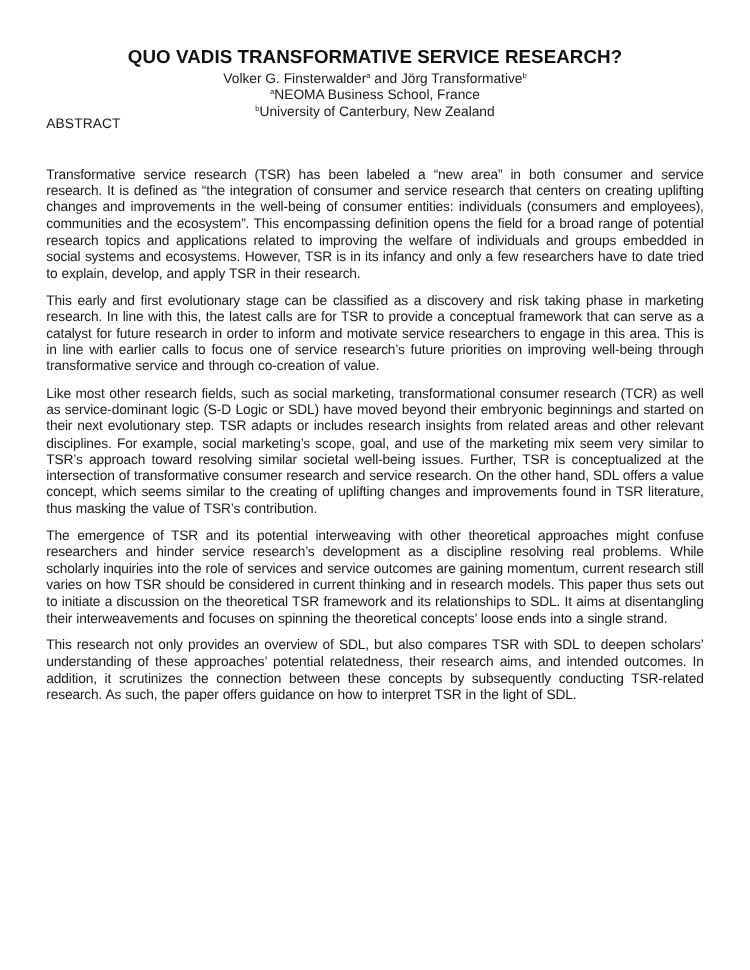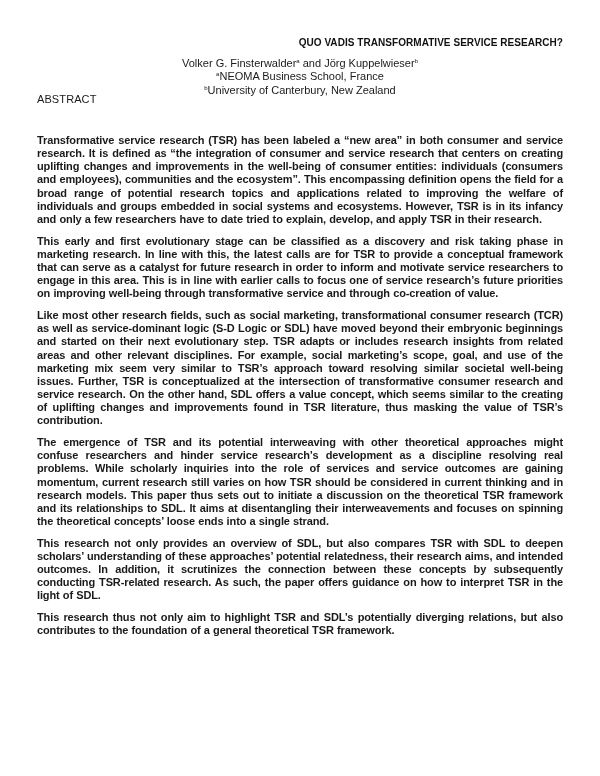--- a/index.html
+++ b/index.html
@@ -19,23 +19,23 @@
       position: absolute;
       left: 37px;
       top: 0;
       width: 526px;
     }
     .title {
       position: absolute;
       top: 37px;
       left: 0;
       width: 526px;
-      text-align: right;
+      text-align: center;
       font-weight: bold;
-      font-size: 10px;
+      font-size: 15px;
       letter-spacing: 0.05px;
       color: #111;
     }
     .authors {
       position: absolute;
       top: 57px;
       left: 0;
       width: 526px;
       text-align: center;
       font-size: 11px;
@@ -59,44 +59,42 @@
       left: 0;
       width: 526px;
     }
     .body p {
       margin: 0 0 8.6px 0;
       font-size: 11px;
       line-height: 13.15px;
       text-align: justify;
       letter-spacing: -0.12px;
       word-spacing: 0.3px;
-      font-weight: bold;
     }
   </style>
 </head>
 <body>
 
 <div class="page">
   <div class="title">QUO VADIS TRANSFORMATIVE SERVICE RESEARCH?</div>
 
   <div class="authors">
     <div>
-      <span>Volker G. Finsterwalder</span><sup>a</sup><span style="white-space:pre"> and </span><span>Jörg Kuppelwieser</span><sup>b</sup>
+      <span>Volker G. Finsterwalder</span><sup>a</sup><span style="white-space:pre"> and </span><span>Jörg Transformative</span><sup>b</sup>
     </div>
     <div>
       <sup>a</sup><span>NEOMA Business School, France</span>
     </div>
     <div>
       <sup>b</sup><span>University of Canterbury, New Zealand</span>
     </div>
   </div>
 
   <div class="abstract-heading">ABSTRACT</div>
 
   <div class="body">
     <p>Transformative service research (TSR) has been labeled a “new area” in both consumer and service research. It is defined as “the integration of consumer and service research that centers on creating uplifting changes and improvements in the well-being of consumer entities: individuals (consumers and employees), communities and the ecosystem”. This encompassing definition opens the field for a broad range of potential research topics and applications related to improving the welfare of individuals and groups embedded in social systems and ecosystems. However, TSR is in its infancy and only a few researchers have to date tried to explain, develop, and apply TSR in their research.</p>
     <p>This early and first evolutionary stage can be classified as a discovery and risk taking phase in marketing research. In line with this, the latest calls are for TSR to provide a conceptual framework that can serve as a catalyst for future research in order to inform and motivate service researchers to engage in this area. This is in line with earlier calls to focus one of service research’s future priorities on improving well-being through transformative service and through co-creation of value.</p>
     <p>Like most other research fields, such as social marketing, transformational consumer research (TCR) as well as service-dominant logic (S-D Logic or SDL) have moved beyond their embryonic beginnings and started on their next evolutionary step. TSR adapts or includes research insights from related areas and other relevant disciplines. For example, social marketing’s scope, goal, and use of the marketing mix seem very similar to TSR’s approach toward resolving similar societal well-being issues. Further, TSR is conceptualized at the intersection of transformative consumer research and service research. On the other hand, SDL offers a value concept, which seems similar to the creating of uplifting changes and improvements found in TSR literature, thus masking the value of TSR’s contribution.</p>
     <p>The emergence of TSR and its potential interweaving with other theoretical approaches might confuse researchers and hinder service research’s development as a discipline resolving real problems. While scholarly inquiries into the role of services and service outcomes are gaining momentum, current research still varies on how TSR should be considered in current thinking and in research models. This paper thus sets out to initiate a discussion on the theoretical TSR framework and its relationships to SDL. It aims at disentangling their interweavements and focuses on spinning the theoretical concepts’ loose ends into a single strand.</p>
     <p>This research not only provides an overview of SDL, but also compares TSR with SDL to deepen scholars’ understanding of these approaches’ potential relatedness, their research aims, and intended outcomes. In addition, it scrutinizes the connection between these concepts by subsequently conducting TSR-related research. As such, the paper offers guidance on how to interpret TSR in the light of SDL.</p>
-    <p>This research thus not only aim to highlight TSR and SDL’s potentially diverging relations, but also contributes to the foundation of a general theoretical TSR framework.</p>
   </div>
 </div>
 
 </body></html>

